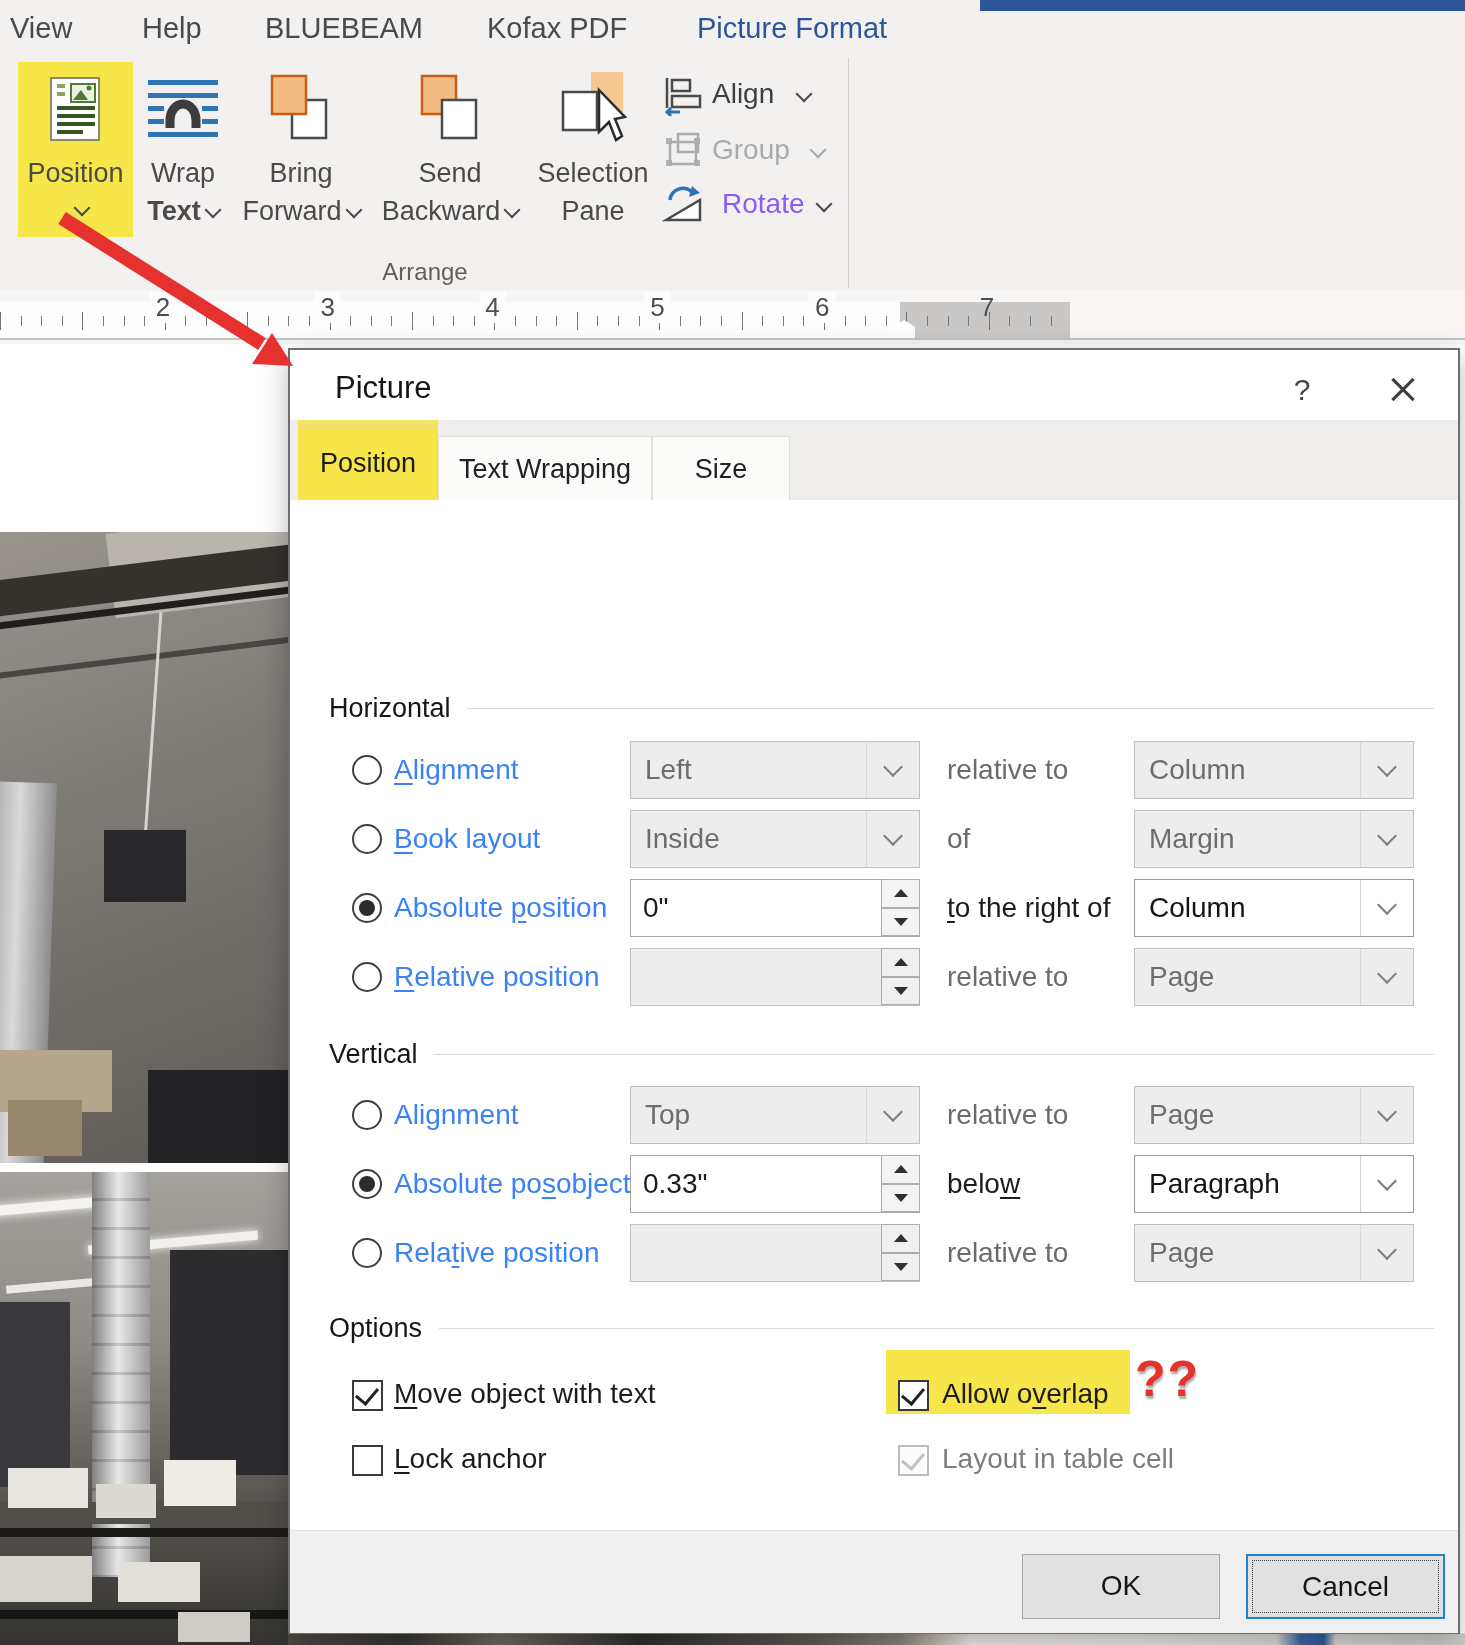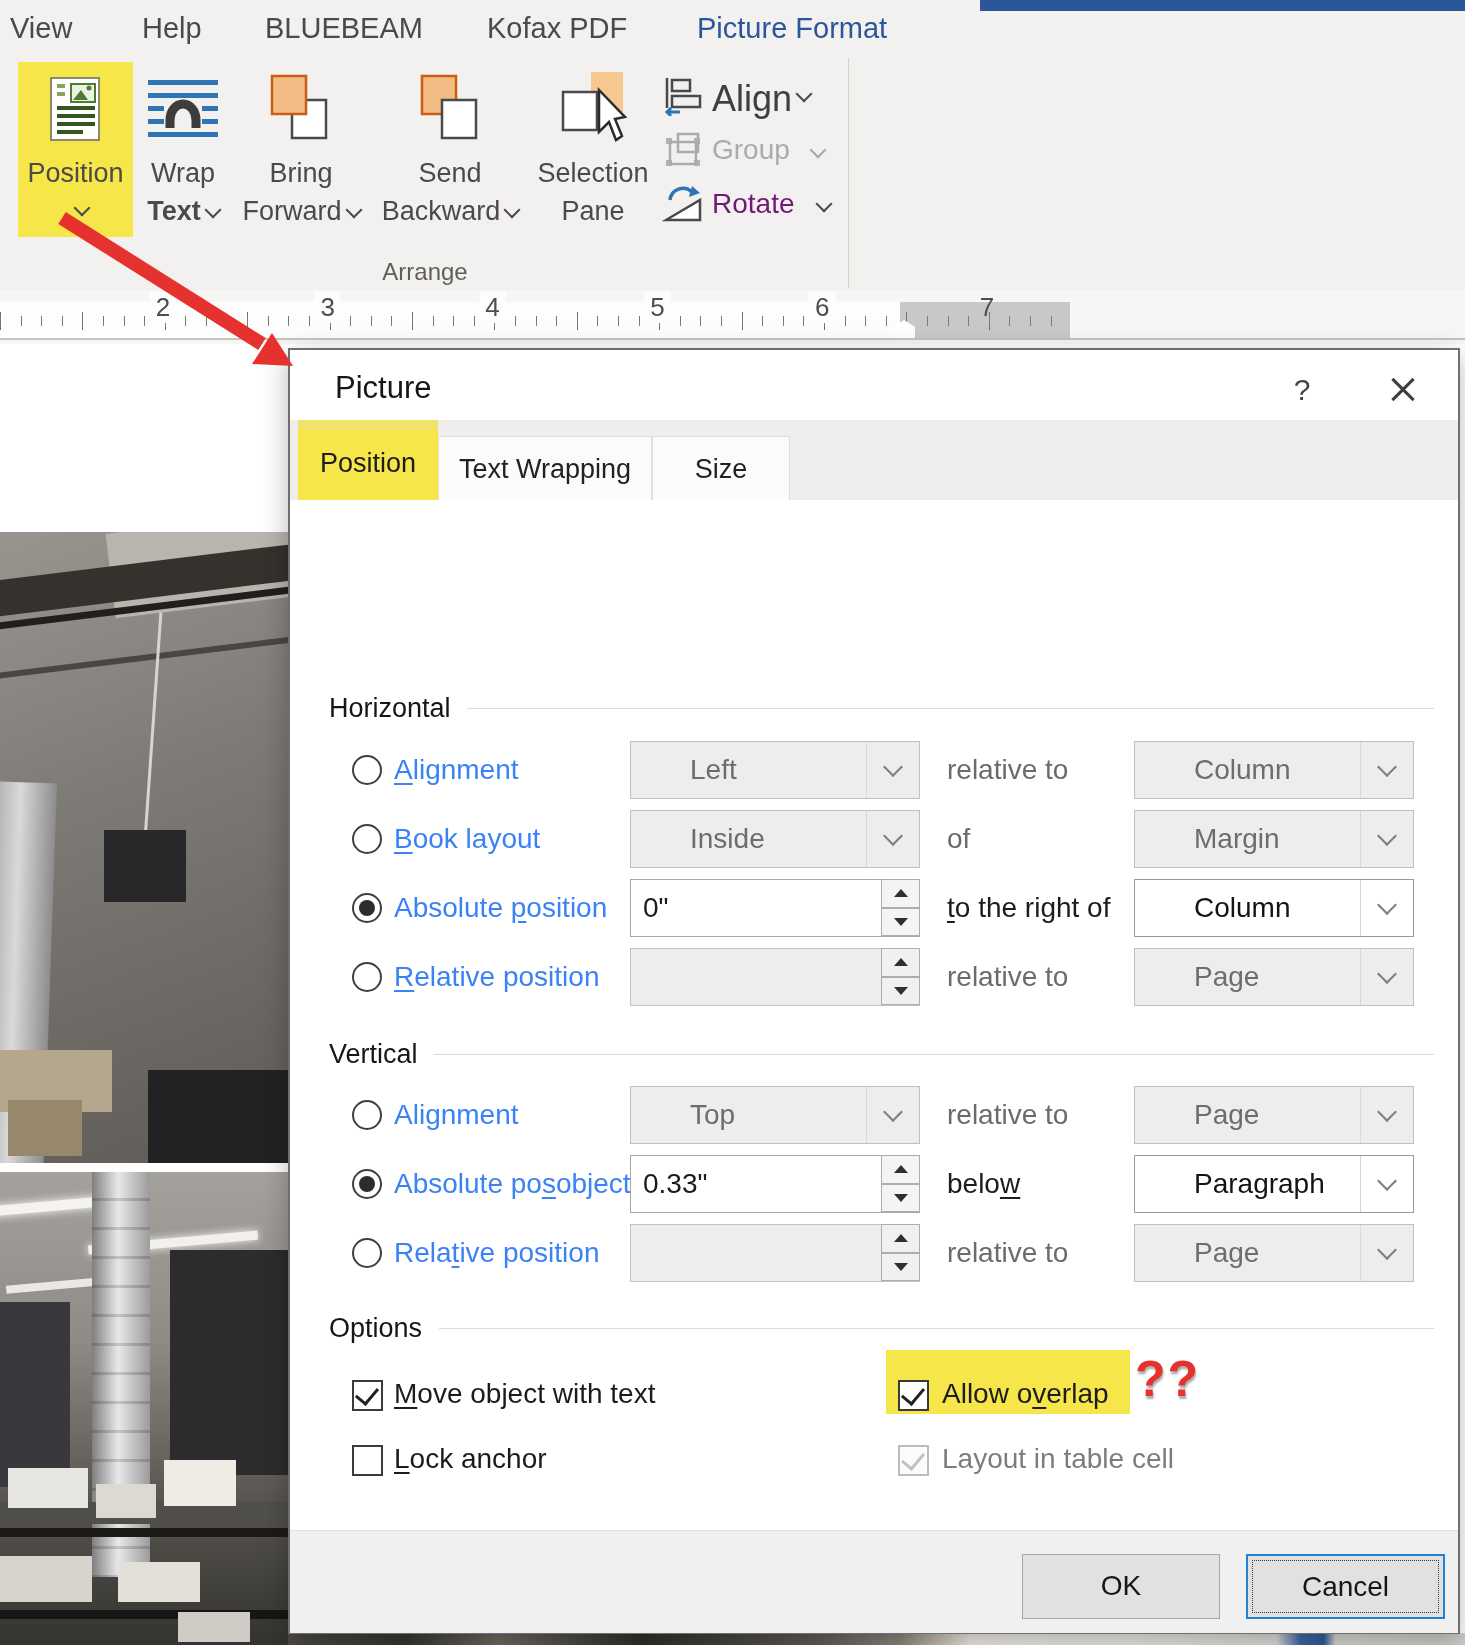--- a/index.html
+++ b/index.html
@@ -54,21 +54,21 @@
 
   .sec-label{position:absolute;left:39px;font-size:27px;color:#161616;height:32px;line-height:32px;}
   .sec-rule{position:absolute;height:1px;background:#dcdbda;}
 
   .drow{position:absolute;left:0;width:1168px;height:58px;}
   .radio{position:absolute;left:62px;top:14px;width:26px;height:26px;border:2px solid #3f3f3f;border-radius:50%;background:#fff;}
   .radio.on::after{content:'';position:absolute;left:5px;top:5px;width:16px;height:16px;border-radius:50%;background:#2c2c2c;}
   .rlabel{position:absolute;left:104px;top:0;height:58px;line-height:58px;font-size:28px;color:#3b82f6;white-space:nowrap;}
   .k{text-decoration:underline;text-underline-offset:4px;}
   .field{position:absolute;left:340px;top:0;width:290px;height:58px;box-sizing:border-box;display:flex;align-items:center;}
-  .combo{border:1px solid #999;background:#fff;font-size:28px;color:#141414;padding-left:45px;}
+  .combo{border:1px solid #999;background:#fff;font-size:28px;color:#141414;}
   .combo .ctext{flex:1;padding-left:14px;white-space:nowrap;overflow:hidden;}
   .ddbtn{width:52px;align-self:stretch;display:flex;align-items:center;justify-content:center;border-left:1px solid #d4d4d4;}
   .chev-d{width:12px;height:12px;border-right:2px solid #7d7d7d;border-bottom:2px solid #7d7d7d;transform:rotate(45deg);margin-top:-6px;}
   .combo.dis{background:#ededed;border-color:#c0c0c0;color:#6d6d6d;}
   .combo.dis .ddbtn{border-left-color:#d9d9d9;}
   .spin{border:1px solid #a8a8a8;background:#fff;font-size:28px;}
   .spin .ctext{flex:1;padding-left:12px;}
   .spinbtns{width:38px;align-self:stretch;display:flex;flex-direction:column;}
   .sbtn{flex:1;position:relative;background:#f4f4f4;border:1px solid #adadad;margin:-1px -1px 0 0;}
   .sbtn.dn{margin-top:0;}
@@ -184,21 +184,21 @@
 
     <div class="abs" style="left:664px;top:76px;width:160px;height:42px;">
       <span class="abs" style="left:0;top:2px;">
         <svg width="40" height="38" viewBox="0 0 40 38">
           <line x1="3" y1="0" x2="3" y2="30" stroke="#4a4a4a" stroke-width="2.5"></line>
           <rect x="8" y="2" width="18" height="11" fill="none" stroke="#4a4a4a" stroke-width="2.5"></rect>
           <rect x="8" y="18" width="28" height="11" fill="none" stroke="#4a4a4a" stroke-width="2.5"></rect>
           <path d="M16 34 L3 34 M7 30 L3 34 L7 38" fill="none" stroke="#2e75b6" stroke-width="3"></path>
         </svg>
       </span>
-      <span class="abs" style="left:48px;top:2px;font-size:36px;color:#3f3f3f;">Align</span>
+      <span class="abs" style="left:48px;top:2px;font-size:28px;color:#3f3f3f;">Align</span>
       <span class="abs chev-s" style="left:128px;top:12px;"></span>
     </div>
 
     <div class="abs" style="left:664px;top:130px;width:160px;height:42px;">
       <span class="abs" style="left:0;top:0;">
         <svg width="40" height="40" viewBox="0 0 40 40">
           <rect x="2" y="8" width="6" height="6" fill="#b3b3b3"></rect>
             <rect x="30" y="8" width="6" height="6" fill="#b3b3b3"></rect>
           <rect x="2" y="30" width="6" height="6" fill="#b3b3b3"></rect>
             <rect x="30" y="30" width="6" height="6" fill="#b3b3b3"></rect>
@@ -211,21 +211,21 @@
     </div>
 
     <div class="abs" style="left:662px;top:184px;width:170px;height:42px;">
       <span class="abs" style="left:0;top:0;">
         <svg width="42" height="40" viewBox="0 0 42 40">
           <polygon points="4,36 38,36 38,16" fill="#ffffff" stroke="#4a4a4a" stroke-width="2.5"></polygon>
           <path d="M8 16 A13 13 0 0 1 30 8" fill="none" stroke="#2e75b6" stroke-width="3.5"></path>
           <polygon points="30,2 38,9 27,13" fill="#2e75b6"></polygon>
         </svg>
       </span>
-      <span class="abs" style="left:50px;top:4px;font-size:28px;color:#701a75;">Rotate</span>
+      <span class="abs" style="left:60px;top:4px;font-size:28px;color:#8b5cf6;">Rotate</span>
       <span class="abs chev-s" style="left:150px;top:14px;"></span>
     </div>
 
     <div class="abs vdiv"></div>
     <div class="abs arrange">Arrange</div>
   </div>
 
   <div class="abs ruler-band">
     <div class="abs ruler-white"></div>
     <div class="abs ruler-gray"></div>

